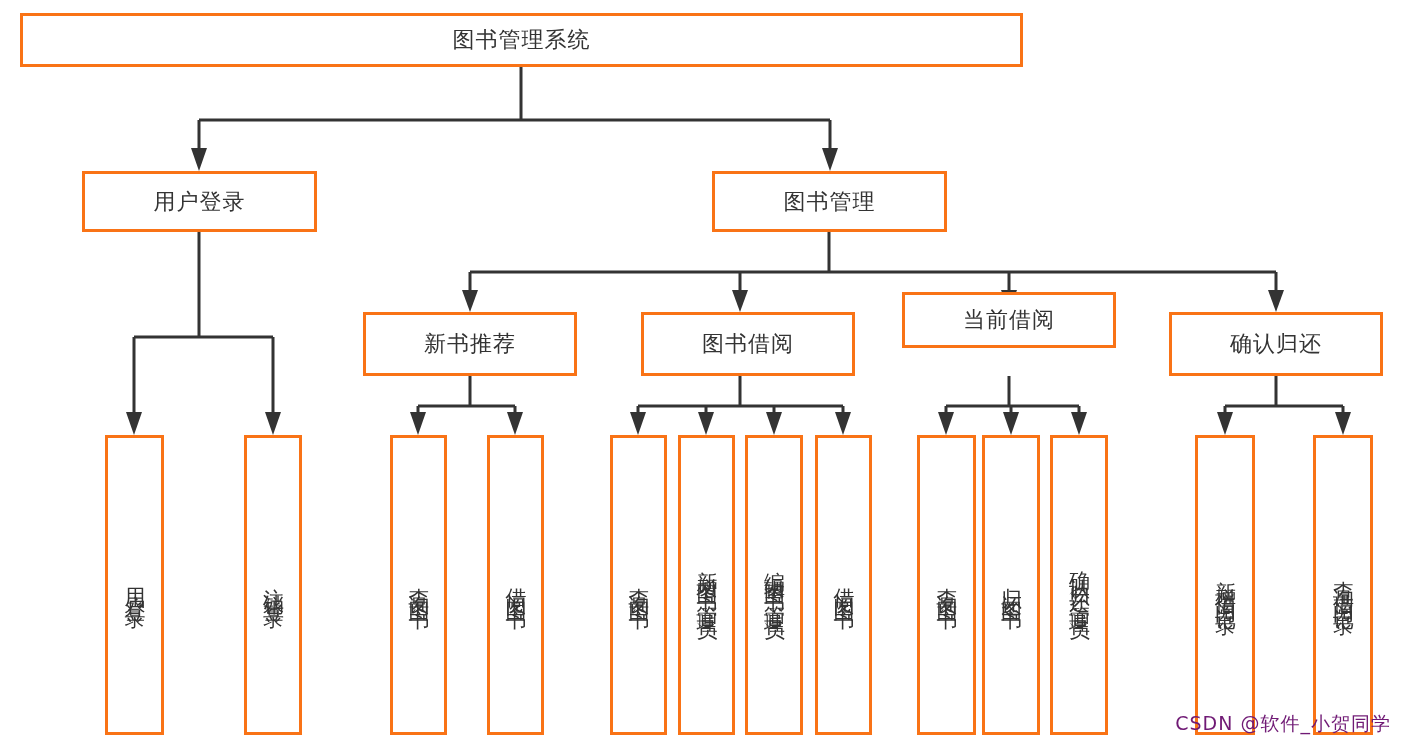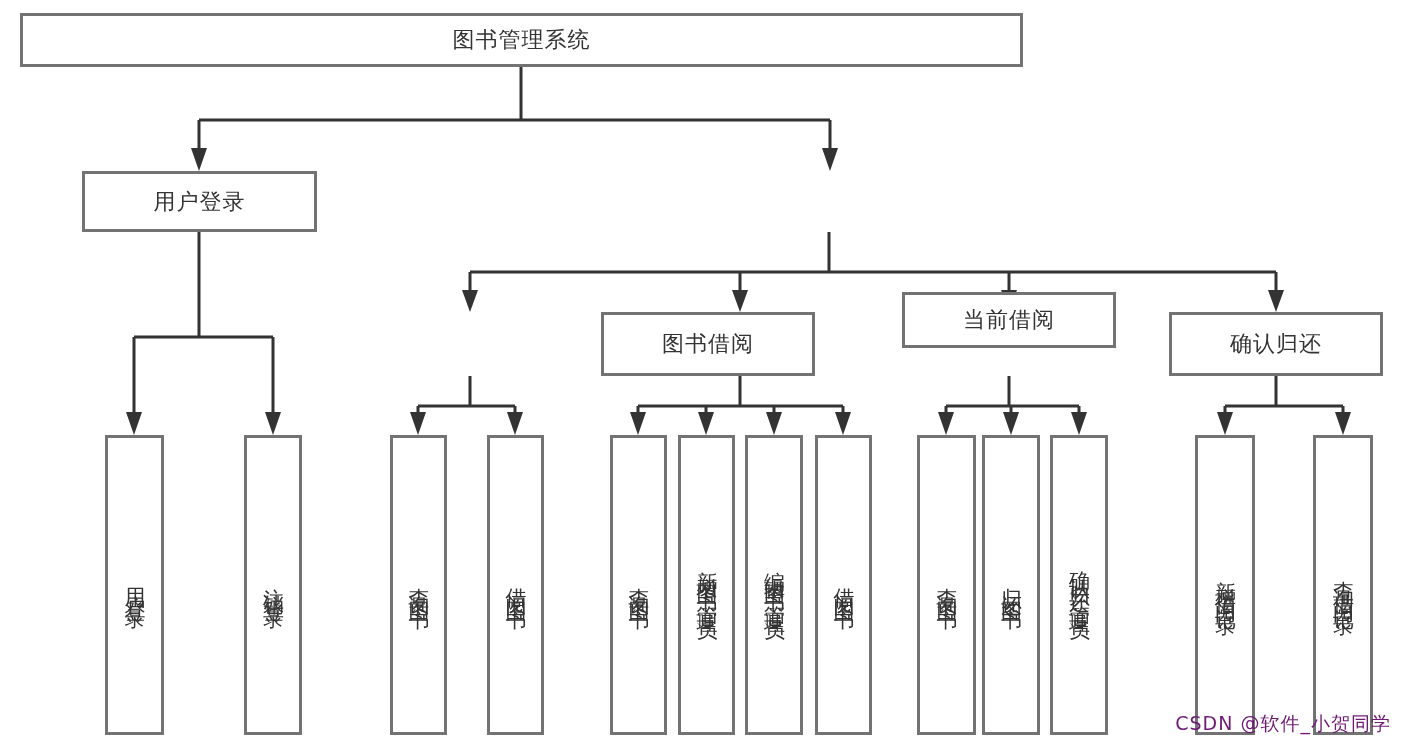--- a/index.html
+++ b/index.html
@@ -7,21 +7,21 @@
     position:relative;
     width:1405px;height:747px;
     background:#ffffff;
     font-family:"DejaVu Sans","Liberation Sans",sans-serif;
     overflow:hidden;
   }
   svg.connectors{position:absolute;left:0;top:0;z-index:1;}
   .node{
     position:absolute;
     background:#ffffff;
-    border:3px solid #737373;
+    border:3px solid #f97316;
     color:#333333;
     display:flex;align-items:center;justify-content:center;
     box-sizing:border-box;
     z-index:2;
   }
   .node.h span{
     font-size:22px;
     letter-spacing:1px;
     white-space:nowrap;
   }
@@ -95,22 +95,28 @@
     </g>
   </svg>
 
   <div class="node h" style="left:20px;top:13px;width:1003px;height:54px">
     <span>图书管理系统</span>
   </div>
 
   <div class="node h" style="left:82px;top:171px;width:235px;height:61px">
     <span>用户登录</span>
   </div>
+  <div class="node h" style="left:712px;top:171px;width:235px;height:61px">
+    <span>图书管理</span>
+  </div>
 
-  <div class="node h" style="left:601px;top:312px;width:214px;height:64px">
+  <div class="node h" style="left:363px;top:312px;width:214px;height:64px">
+    <span>新书推荐</span>
+  </div>
+  <div class="node h" style="left:641px;top:312px;width:214px;height:64px">
     <span>图书借阅</span>
   </div>
   <div class="node h" style="left:902px;top:292px;width:214px;height:56px">
     <span>当前借阅</span>
   </div>
   <div class="node h" style="left:1169px;top:312px;width:214px;height:64px">
     <span>确认归还</span>
   </div>
 
   <div class="node v" style="left:105px;top:435px;width:59px;height:300px">

